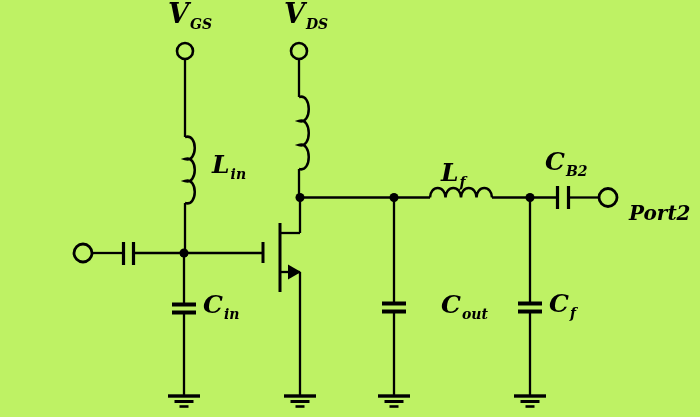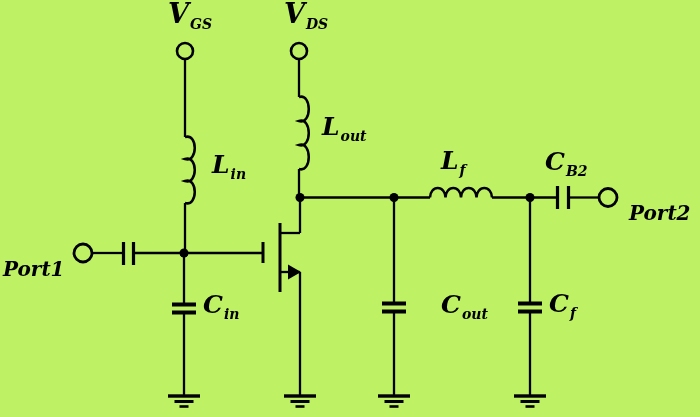--- a/index.html
+++ b/index.html
@@ -172,30 +172,28 @@
       </g>
     </g>
   </svg>
 
   <div class="lbl vlab" style="left:168px; top:0px;"><span>V</span><span class="sub">GS</span></div>
 
   <div class="lbl vlab" style="left:284px; top:0px;"><span>V</span><span class="sub">DS</span></div>
 
   <div class="lbl" style="left:212px; top:152px;"><span>L</span><span class="sub">in</span></div>
 
-  <div class="lbl" style="left:322px; top:114px;"><span>L</span><span class="sub">out</span></div>
 
 
   <div class="lbl" style="left:203px; top:292px;"><span>C</span><span class="sub">in</span></div>
 
-  <div class="lbl" style="left:441px; top:148px;"><span>L</span><span class="sub">f</span></div>
+  <div class="lbl" style="left:441px; top:160px;"><span>L</span><span class="sub">f</span></div>
 
   <div class="lbl" style="left:545px; top:149px;"><span>C</span><span class="sub">B2</span></div>
 
   <div class="lbl" style="left:415px; top:292px;margin-left:26px;"><span>C</span><span class="sub">out</span></div>
 
   <div class="lbl" style="left:549px; top:291px;"><span>C</span><span class="sub">f</span></div>
 
-  <div class="lbl port" style="left:3px; top:243px;">Port1</div>
 
   <div class="lbl port" style="left:629px; top:187px;">Port2</div>
 
 </div>
 
 </body></html>

